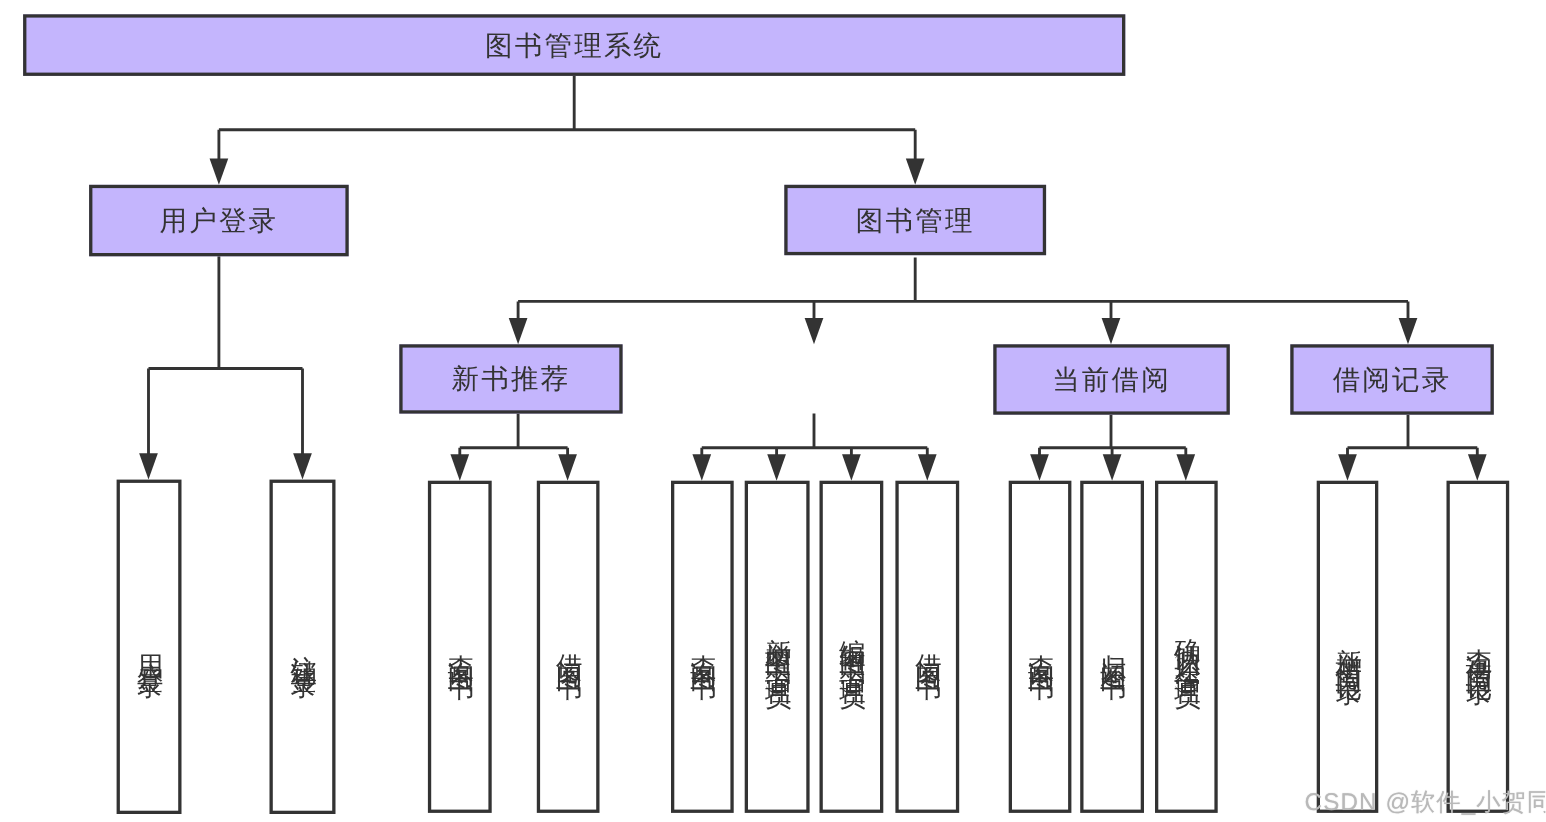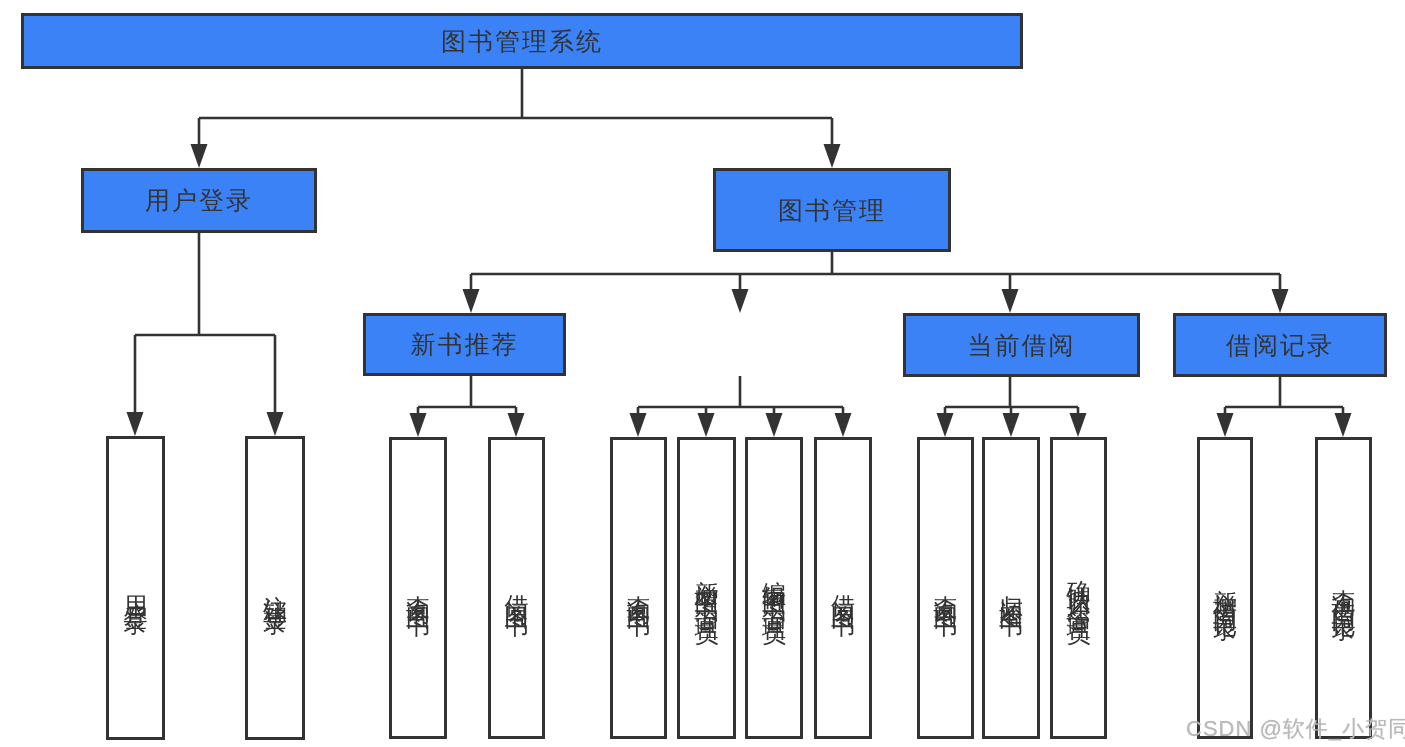--- a/index.html
+++ b/index.html
@@ -21,21 +21,21 @@
     overflow: hidden;
   }
   #wires {
     position: absolute;
     left: 0; top: 0;
     width: 1405px; height: 747px;
     pointer-events: none;
   }
   .node {
     position: absolute;
-    background: #3b82f6;
+    background: #c4b5fd;
     border: 3px solid var(--border);
     display: flex;
     align-items: center;
     justify-content: center;
     font-size: 25px;
     letter-spacing: 2px;
     color: var(--text);
     white-space: nowrap;
     z-index: 2;
   }
@@ -98,25 +98,25 @@
       <polygon points="1002.5,413 1019.5,413 1011,437"></polygon>
       <polygon points="1069.5,413 1086.5,413 1078,437"></polygon>
       <polygon points="1216.5,413 1233.5,413 1225,437"></polygon>
       <polygon points="1334.5,413 1351.5,413 1343,437"></polygon>
     </g>
   </svg>
 
   <div class="node" style="left:21px;top:13px;width:1002px;height:56px">图书管理系统</div>
 
   <div class="node" style="left:81px;top:168px;width:236px;height:65px">用户登录</div>
-  <div class="node" style="left:713px;top:168px;width:238px;height:84px">图书管理</div>
+  <div class="node" style="left:713px;top:168px;width:238px;height:64px">图书管理</div>
 
   <div class="node" style="left:363px;top:313px;width:203px;height:63px">新书推荐</div>
-  <div class="node" style="left:903px;top:313px;width:237px;height:64px">当前借阅</div>
-  <div class="node" style="left:1173px;top:313px;width:214px;height:64px">借阅记录</div>
+  <div class="node" style="left:903px;top:313px;width:215px;height:64px">当前借阅</div>
+  <div class="node" style="left:1173px;top:313px;width:185px;height:64px">借阅记录</div>
 
   <div class="vnode" style="left:106px;top:436px;width:59px;height:304px">用户登录</div>
   <div class="vnode" style="left:245px;top:436px;width:60px;height:304px">注销登录</div>
 
   <div class="vnode" style="left:389px;top:437px;width:58px;height:302px">查询图书</div>
   <div class="vnode" style="left:488px;top:437px;width:57px;height:302px">借阅图书</div>
 
   <div class="vnode" style="left:610px;top:437px;width:57px;height:302px">查询图书</div>
   <div class="vnode" style="left:677px;top:437px;width:59px;height:302px">新增图书（管理员）</div>
   <div class="vnode" style="left:745px;top:437px;width:58px;height:302px">编辑图书（管理员）</div>

